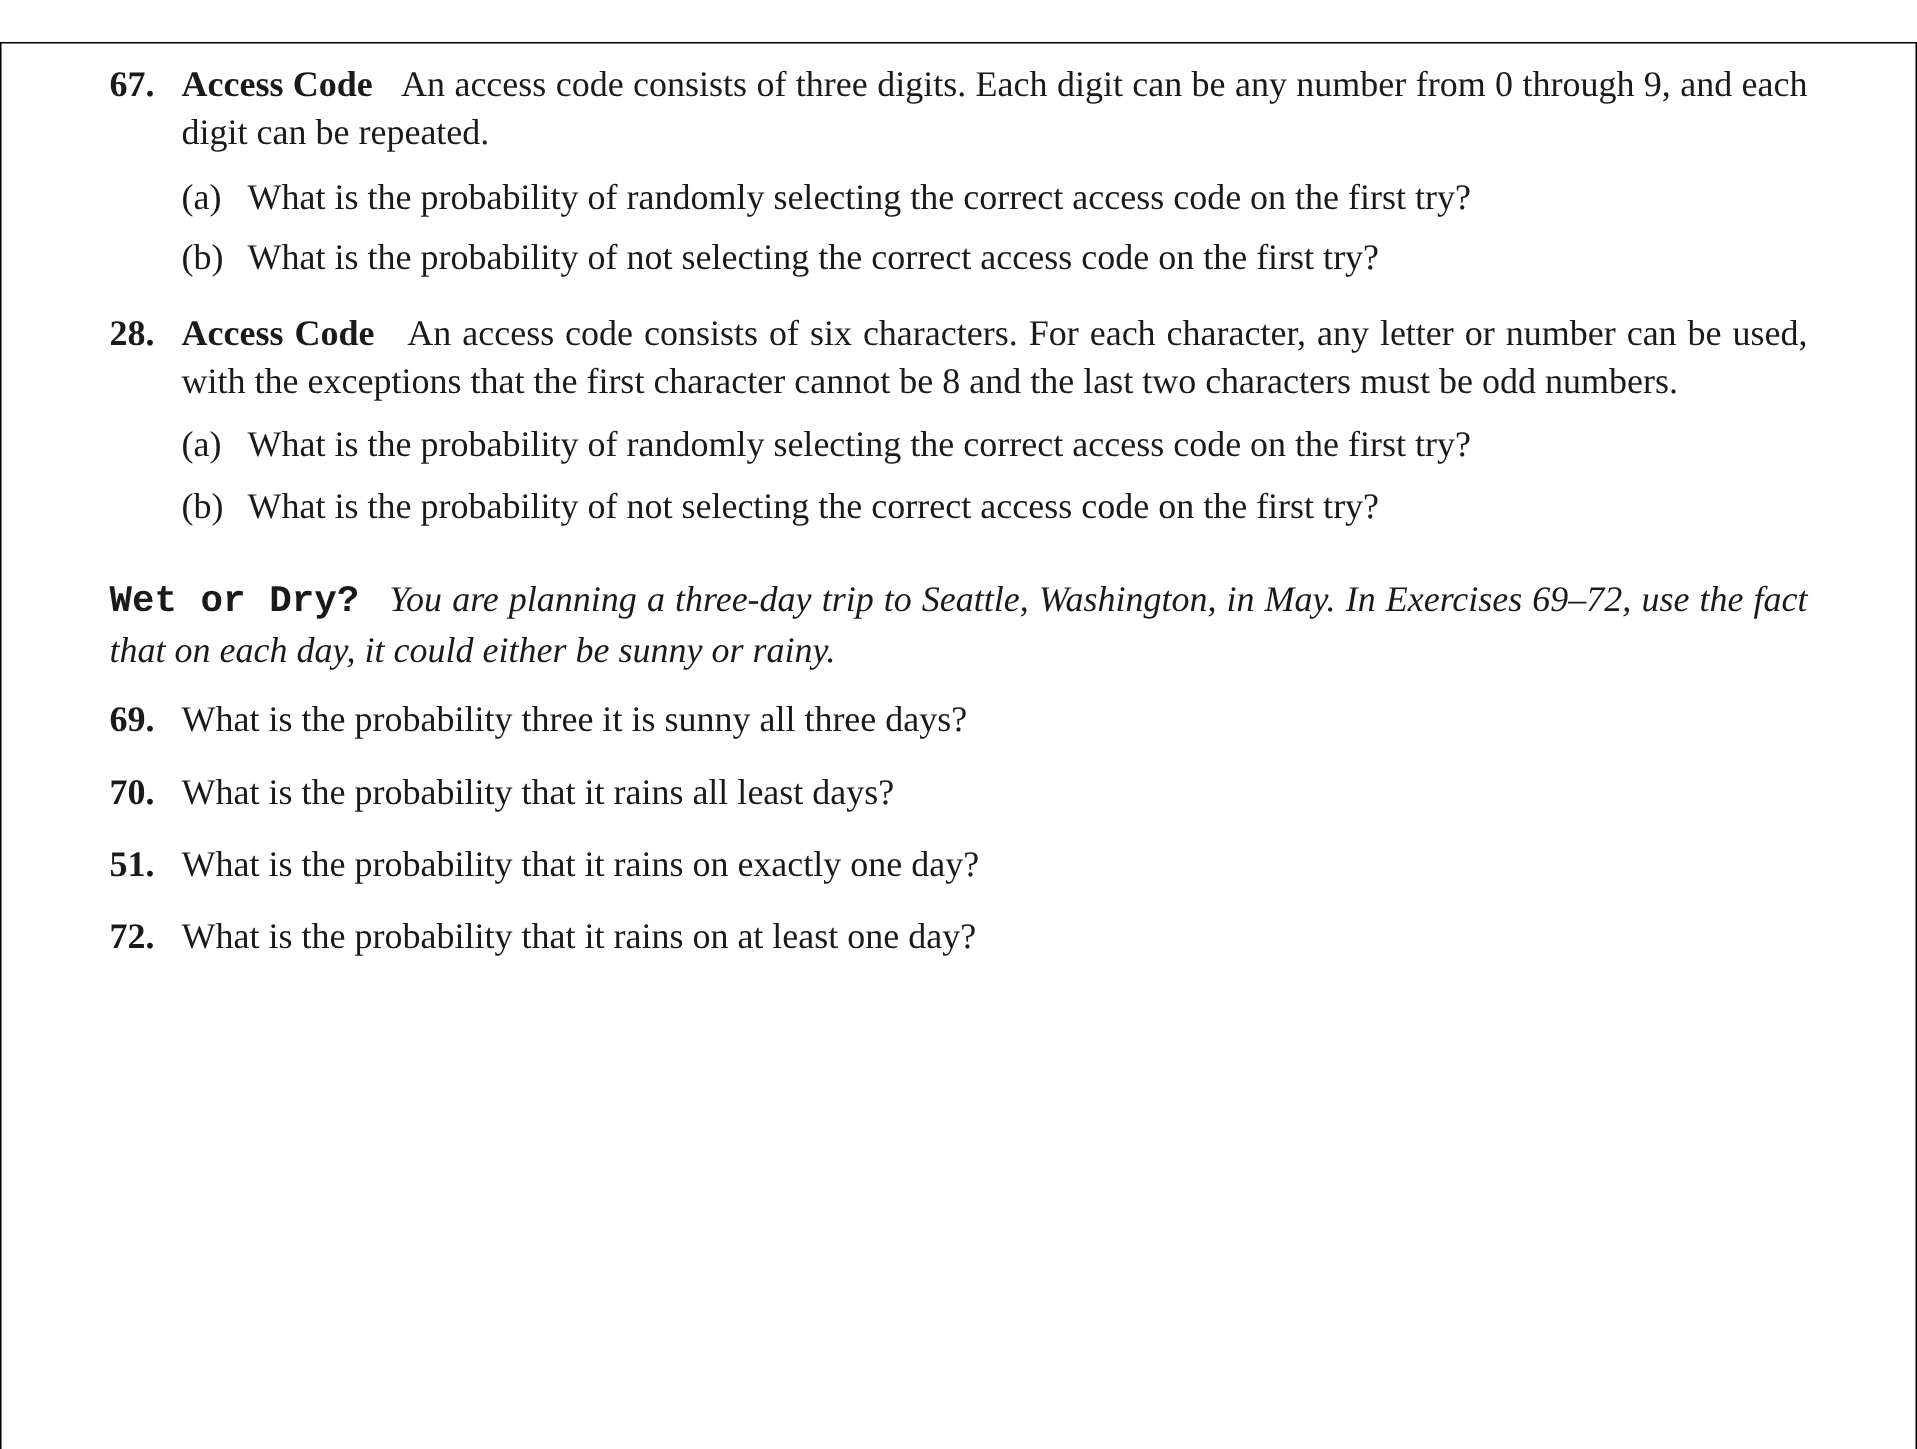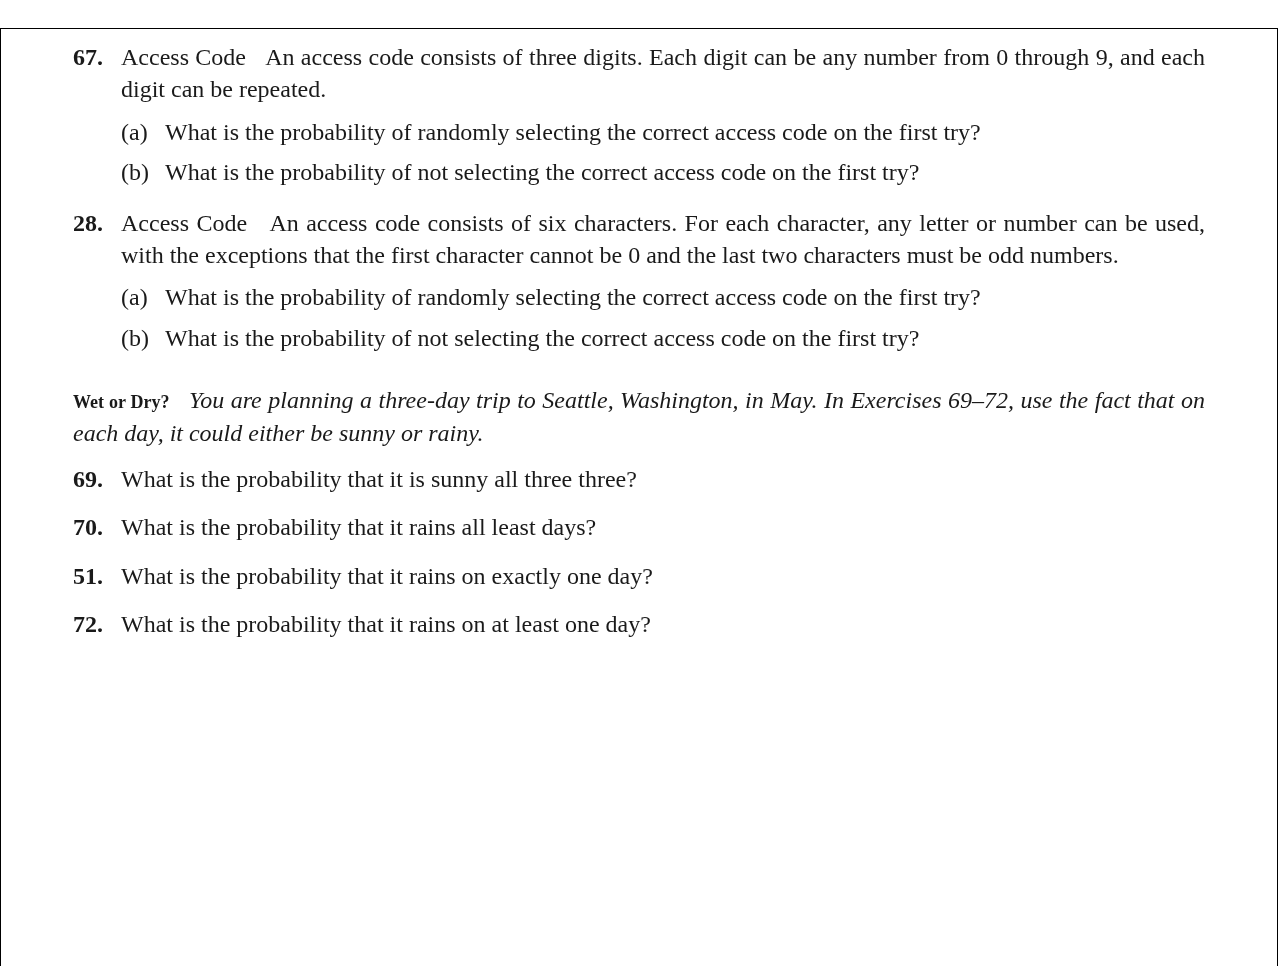--- a/index.html
+++ b/index.html
@@ -26,21 +26,21 @@
   .num {
     font-weight: 700;
     width: 48px;
     flex-shrink: 0;
   }
   .body {
     flex: 1;
     text-align: justify;
   }
   .title {
-    font-weight: 400;
+    font-weight: 700;
   }
   .subparts {
     margin-top: 10px;
     margin-bottom: 18px;
     padding-left: 48px;
   }
   .subpart {
     display: flex;
     margin-bottom: 8px;
   }
@@ -53,23 +53,23 @@
     text-align: justify;
   }
   .section-intro {
     margin-top: 30px;
     margin-bottom: 14px;
     text-align: justify;
     font-style: italic;
   }
   .section-intro .section-title {
     font-style: normal;
-    font-family: Liberation Serif, serif;
+    font-family: Liberation Mono, monospace;
     font-weight: 700;
-    font-size: 18px;
+    font-size: 25px;
   }
   .simple-problem {
     display: flex;
     margin-bottom: 16px;
     align-items: center;
   }
 </style>
 </head>
 <body>
 
@@ -88,41 +88,41 @@
     </div>
     <div class="subpart">
       <div class="sublabel">(b)</div>
       <div class="subtext">What is the probability of not selecting the correct access code on the first try?</div>
     </div>
   </div>
 
   <div class="problem">
     <div class="num">28.</div>
     <div class="body">
-      <span class="title">Access Code</span>&nbsp;&nbsp;&nbsp;<span>An access code consists of six characters. For each character, any letter or number can be used, with the exceptions that the first character cannot be 0 and the last two characters must be odd numbers.</span>
+      <span class="title">Access Code</span>&nbsp;&nbsp;&nbsp;<span>An access code consists of six characters. For each character, any letter or number can be used, with the exceptions that the first character cannot be 8 and the last two characters must be odd numbers.</span>
     </div>
   </div>
   <div class="subparts">
     <div class="subpart">
       <div class="sublabel">(a)</div>
       <div class="subtext">What is the probability of randomly selecting the correct access code on the first try?</div>
     </div>
     <div class="subpart">
       <div class="sublabel">(b)</div>
       <div class="subtext">What is the probability of not selecting the correct access code on the first try?</div>
     </div>
   </div>
 
   <div class="section-intro">
     <span class="section-title">Wet or Dry?</span>&nbsp;&nbsp;&nbsp;<span>You are planning a three-day trip to Seattle, Washington, in May. In Exercises 69–72, use the fact that on each day, it could either be sunny or rainy.</span>
   </div>
 
   <div class="simple-problem">
     <div class="num">69.</div>
-    <div class="body">What is the probability that it is sunny all three three?</div>
+    <div class="body">What is the probability three it is sunny all three days?</div>
   </div>
 
   <div class="simple-problem">
     <div class="num">70.</div>
     <div class="body">What is the probability that it rains all least days?</div>
   </div>
 
   <div class="simple-problem">
     <div class="num">51.</div>
     <div class="body">What is the probability that it rains on exactly one day?</div>

